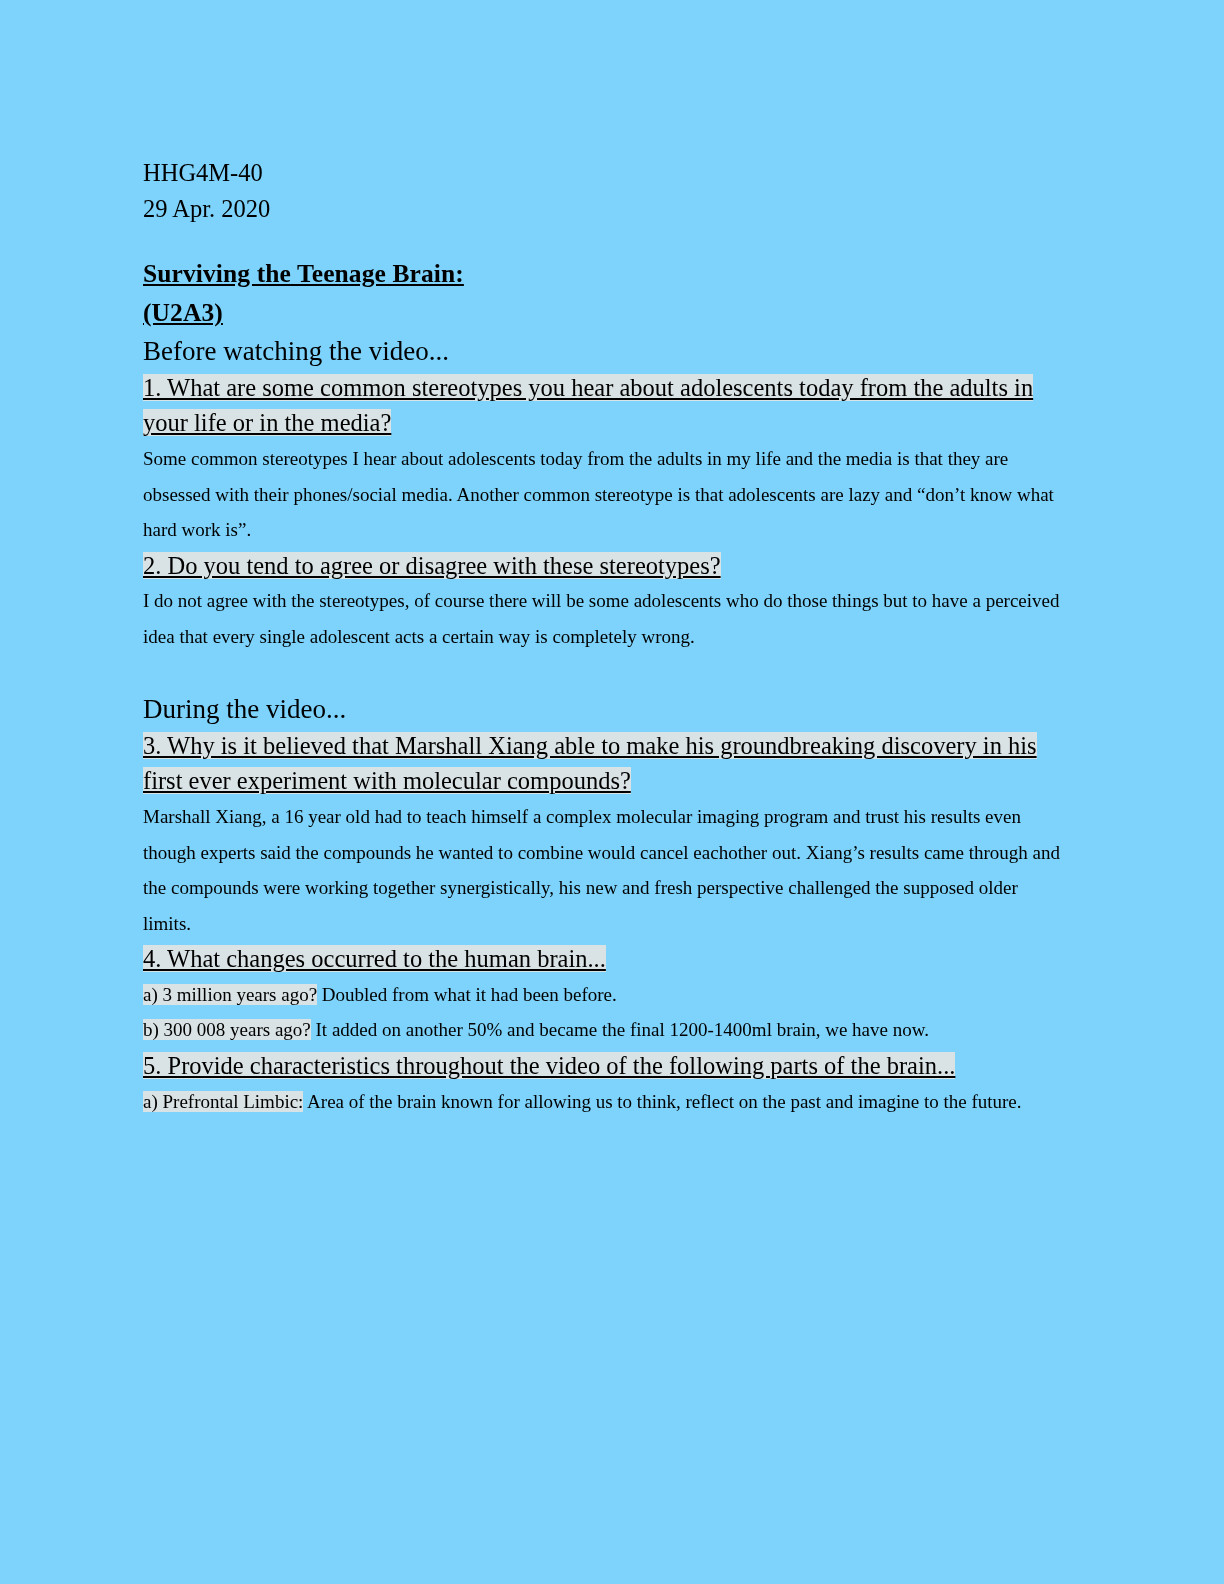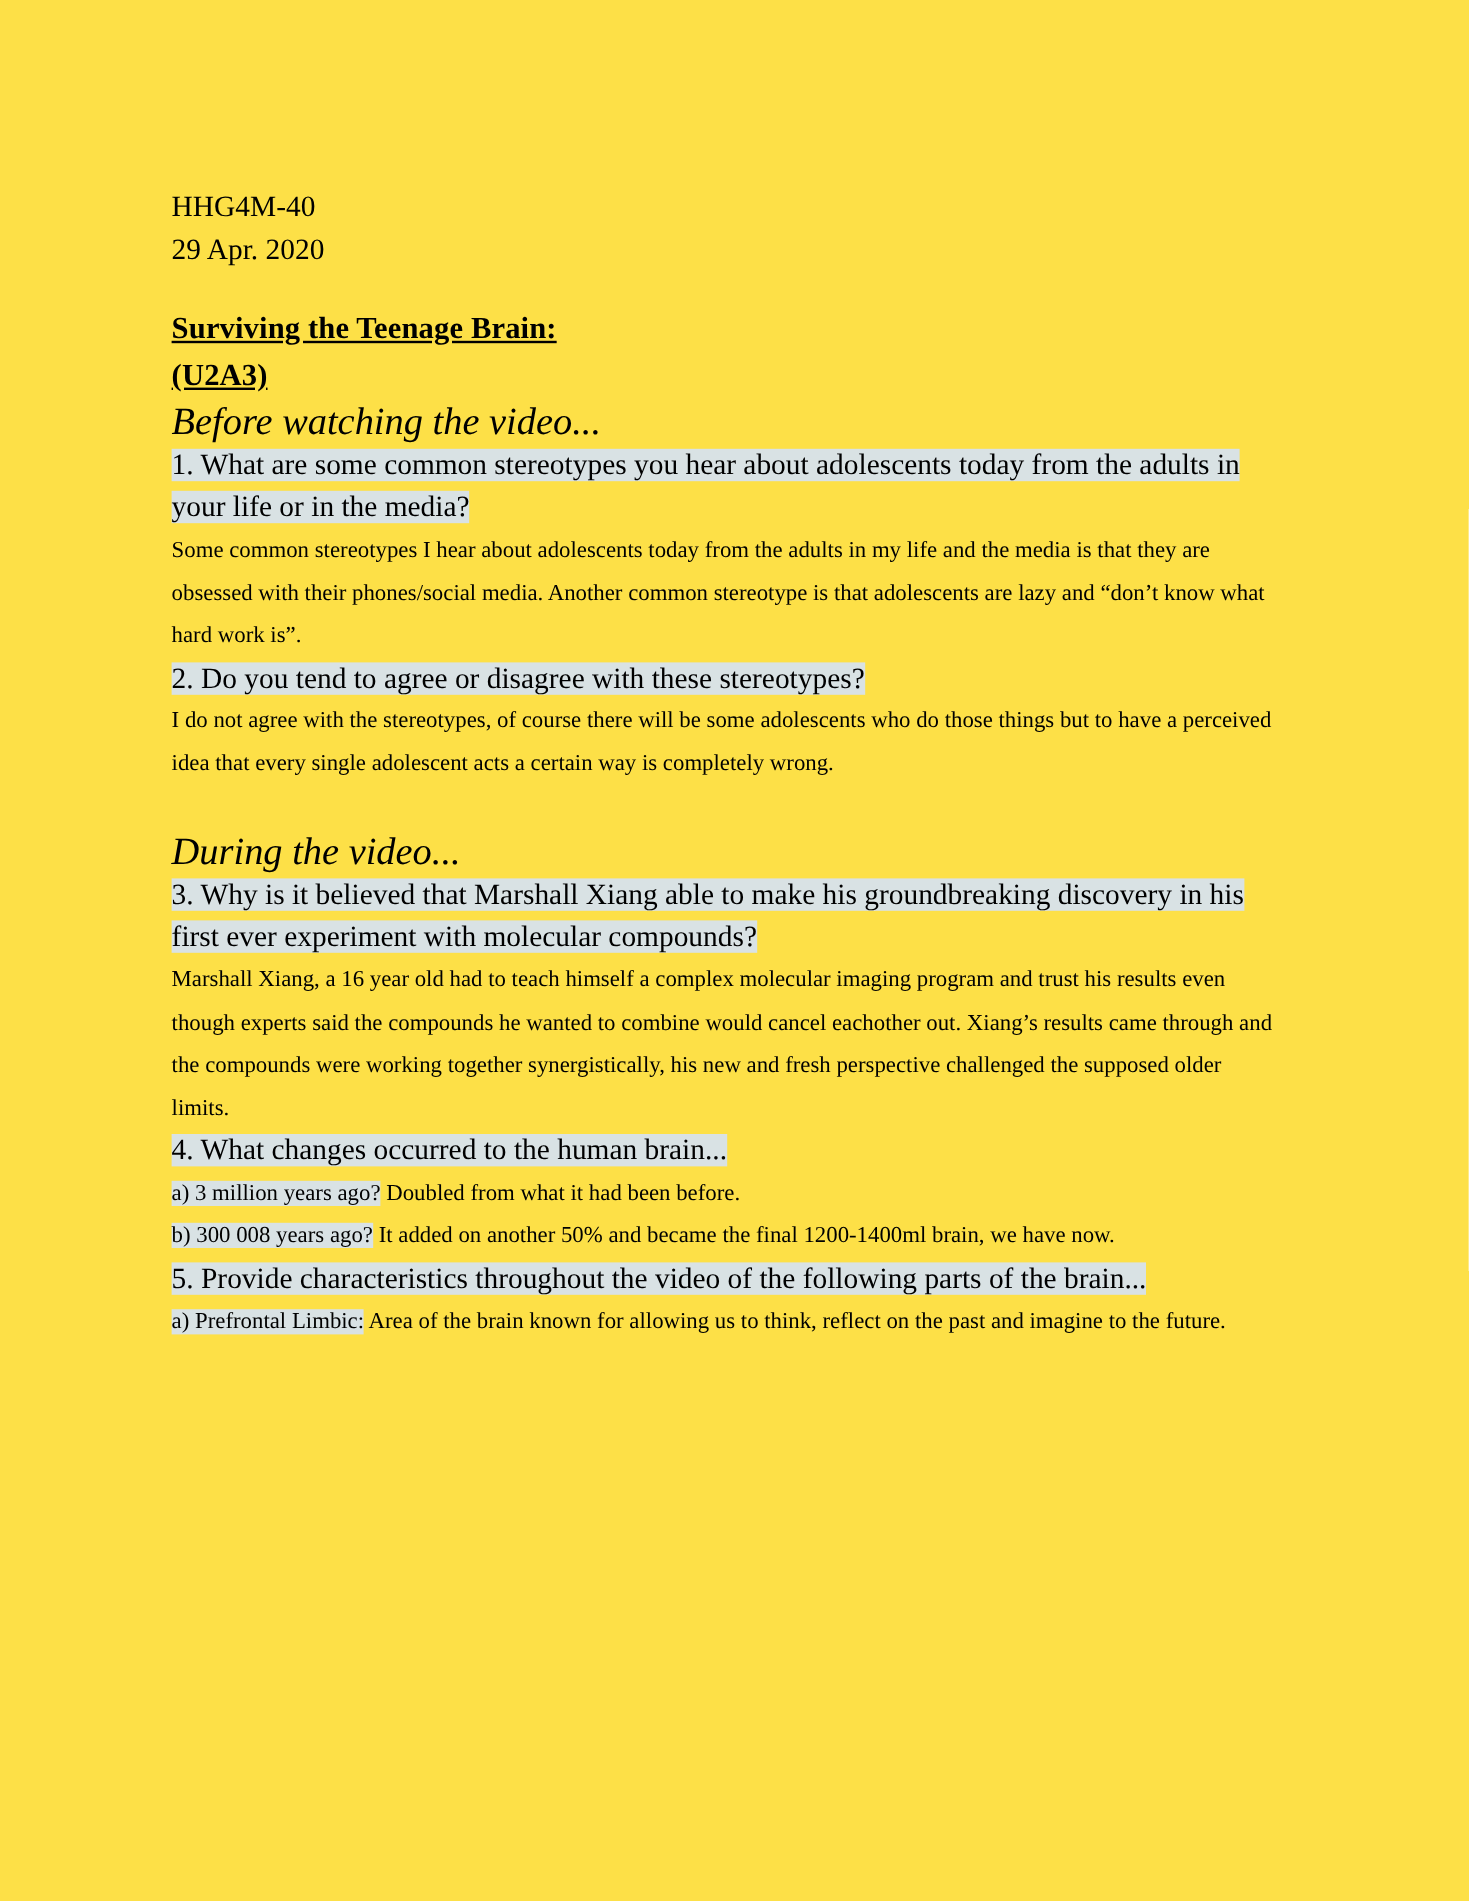--- a/index.html
+++ b/index.html
@@ -15,21 +15,21 @@
     color: #000000;
     -webkit-font-smoothing: antialiased;
   }
 
   .page {
     position: relative;
     width: 1224px;
     height: 1584px;
     box-sizing: border-box;
     padding: 155px 158px 0 143px;
-    background: #fde047;
+    background: #7dd3fc;
   }
 
   .doc-body {
     font-size: 24.5px;
     line-height: 35.6px;
     text-align: left;
   }
 
   
   .meta-line {
@@ -43,22 +43,21 @@
   }
   .title-line {
     font-weight: bold;
     font-size: 25.5px;
     line-height: 39px;
     letter-spacing: 0.1px;
     text-decoration: underline;
   }
 
   .section-label {
-    font-style: italic;
-    font-size: 32px;
+    font-size: 27px;
     line-height: 35.6px;
     margin-top: 2px;
   }
 
   .para {
     font-size: 19px;
     line-height: 35.6px;
   }
 
   
@@ -74,20 +73,21 @@
     color: #000000;
     padding: 0;
     box-decoration-break: clone;
     -webkit-box-decoration-break: clone;
   }
 
   
   .q-line {
     font-size: 24.5px;
     line-height: 35.6px;
+    text-decoration: underline;
   }
 </style>
 </head>
 <body>
 
 <div class="page">
   <div class="doc-body">
 
     <div class="meta-line">HHG4M-40</div>
     <div class="meta-line">29 Apr. 2020</div>

